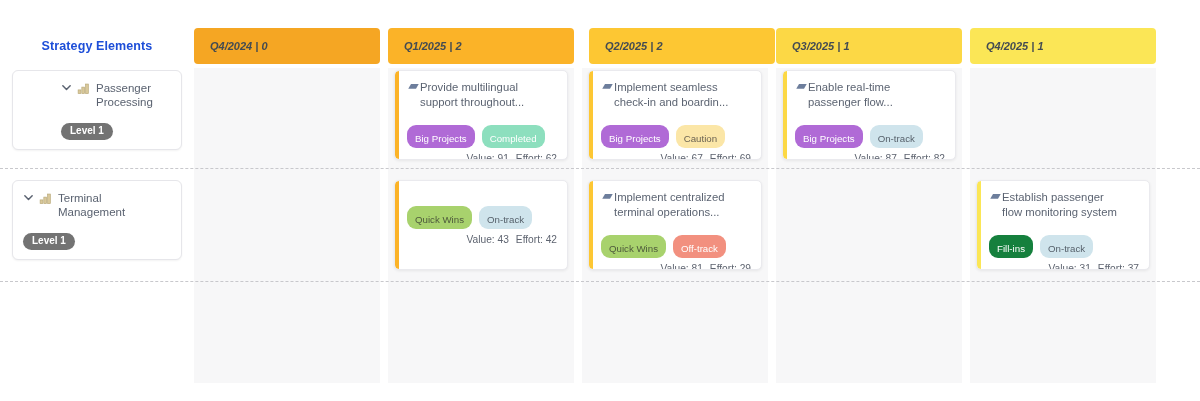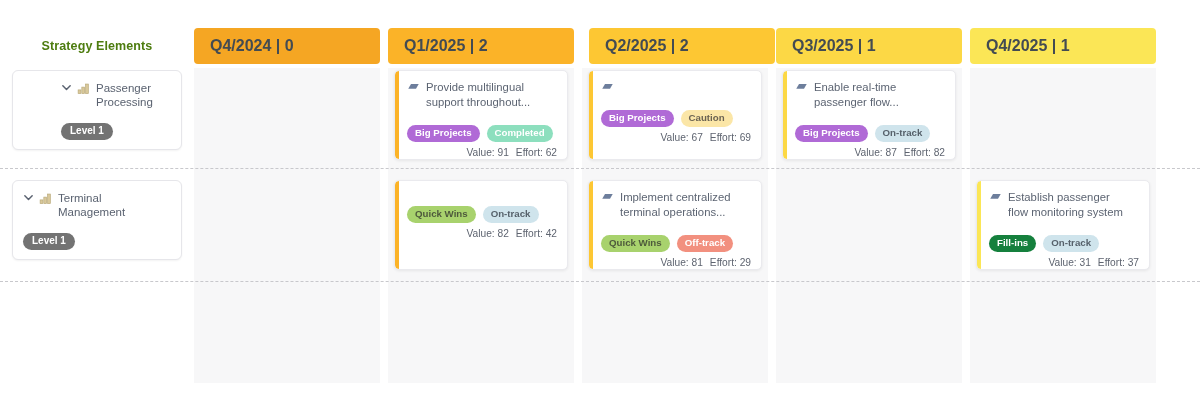--- a/index.html
+++ b/index.html
@@ -33,35 +33,36 @@
     position: absolute;
     left: 12px;
     top: 0;
     width: 170px;
     height: 36px;
     display: flex;
     align-items: center;
     justify-content: center;
     font-size: 12.5px;
     font-weight: bold;
-    color: #4d7c0f;
+    color: #1d4ed8;
     letter-spacing: 0.1px;
   }
   .q-head {
     position: absolute;
     top: 0;
     height: 36px;
     border-radius: 4px;
     display: flex;
     align-items: center;
     box-sizing: border-box;
     padding-left: 16px;
-    font-size: 16px;
+    font-size: 11px;
     font-weight: bold;
     color: #434b52;
+    font-style: italic;
   }
 
   
   .lane {
     position: absolute;
     top: 68px;
     height: 315px;
     background: #f7f7f8;
   }
 
@@ -140,21 +141,20 @@
     position: absolute;
     left: 0;
     top: 0;
     bottom: 0;
     width: 4px;
     border-radius: 5px 0 0 5px;
   }
   .card-head {
     display: flex;
     align-items: flex-start;
-    gap: 6px;
   }
   .card-icon {
     flex: 0 0 auto;
     width: 13px;
     height: 14px;
     position: relative;
     top: 2px;
   }
   .card-icon svg { display: block; }
   .card-title {
@@ -164,24 +164,24 @@
     white-space: pre-line;
   }
   .tag-row {
     margin-top: 16px;
     display: flex;
     align-items: center;
     gap: 7px;
   }
   .tag {
     display: inline-block;
-    padding: 2px 8px 3px 8px;
+    padding: 8px 8px 3px 8px;
     border-radius: 9px;
     font-size: 9.7px;
-    font-weight: bold;
+    font-weight: normal;
     line-height: 12px;
     white-space: nowrap;
   }
   .metrics {
     margin-top: 5px;
     text-align: right;
     font-size: 10.2px;
     color: #5e6470;
   }
   .metrics span { margin-left: 7px; }
@@ -277,20 +277,22 @@
         <div class="metrics"><span>Value: 91</span><span>Effort: 62</span></div>
       </div>
       <div class="card" style="left: 588px; top: 70px; width: 174px; height: 90px;">
         <div class="card-accent" style="background:#fdc733;"></div>
         <div class="card-head">
           <span class="card-icon">
             <svg viewBox="0 0 14 10" width="13" height="9">
               <path d="M1.2 7.4 L4.2 2.2 L12.8 2.2 L9.8 7.4 Z" fill="#6d7e9c"></path>
             </svg>
           </span>
+          <span class="card-title">Implement seamless
+check-in and boardin...</span>
         </div>
         <div class="tag-row">
           <span class="tag" style="background:#b06ad6;color:#ffffff;">Big Projects</span>
           <span class="tag" style="background:#fbe6a7;color:#6b6352;">Caution</span>
         </div>
         <div class="metrics"><span>Value: 67</span><span>Effort: 69</span></div>
       </div>
       <div class="card" style="left: 782px; top: 70px; width: 174px; height: 90px;">
         <div class="card-accent" style="background:#fcd845;"></div>
         <div class="card-head">
@@ -307,21 +309,21 @@
           <span class="tag" style="background:#cfe4ec;color:#56616b;">On-track</span>
         </div>
         <div class="metrics"><span>Value: 87</span><span>Effort: 82</span></div>
       </div>
       <div class="card" style="left: 394px; top: 180px; width: 174px; height: 90px;">
         <div class="card-accent" style="background:#fbb328;"></div>
         <div class="tag-row">
           <span class="tag" style="background:#a8d26d;color:#4e5a3c;">Quick Wins</span>
           <span class="tag" style="background:#cfe4ec;color:#56616b;">On-track</span>
         </div>
-        <div class="metrics"><span>Value: 82</span><span>Effort: 42</span></div>
+        <div class="metrics"><span>Value: 43</span><span>Effort: 42</span></div>
       </div>
       <div class="card" style="left: 588px; top: 180px; width: 174px; height: 90px;">
         <div class="card-accent" style="background:#fdc733;"></div>
         <div class="card-head">
           <span class="card-icon">
             <svg viewBox="0 0 14 10" width="13" height="9">
               <path d="M1.2 7.4 L4.2 2.2 L12.8 2.2 L9.8 7.4 Z" fill="#6d7e9c"></path>
             </svg>
           </span>
           <span class="card-title">Implement centralized

